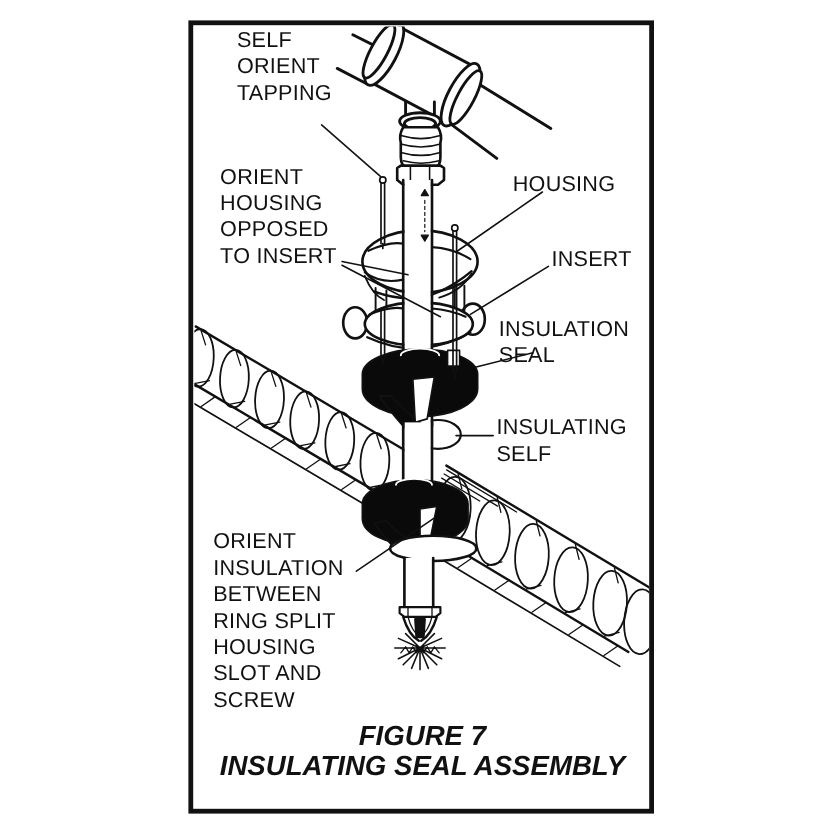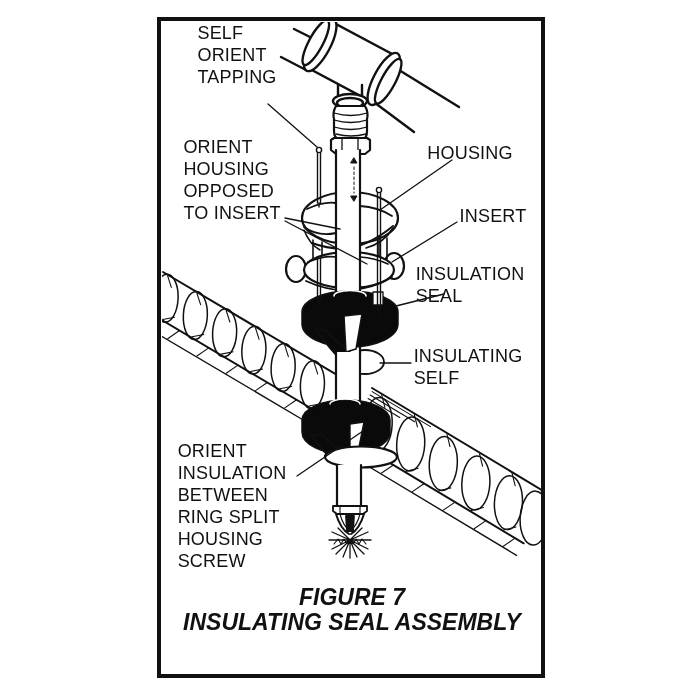--- a/index.html
+++ b/index.html
@@ -206,20 +206,21 @@
     <div>INSULATING</div>
     <div>SELF</div>
   </div>
 
   <div class="lbl" style="left:232px;top:440px">
     <div>ORIENT</div>
     <div>INSULATION</div>
     <div>BETWEEN</div>
     <div>RING SPLIT</div>
     <div>HOUSING</div>
+    <div>SLOT AND</div>
     <div>SCREW</div>
   </div>
 
-  <div class="caption" style="left:352px;top:585px">
+  <div class="caption" style="left:352px;top:601px">
     <div>FIGURE 7</div>
     <div>INSULATING SEAL ASSEMBLY</div>
   </div>
 </div>
 
 </body></html>

